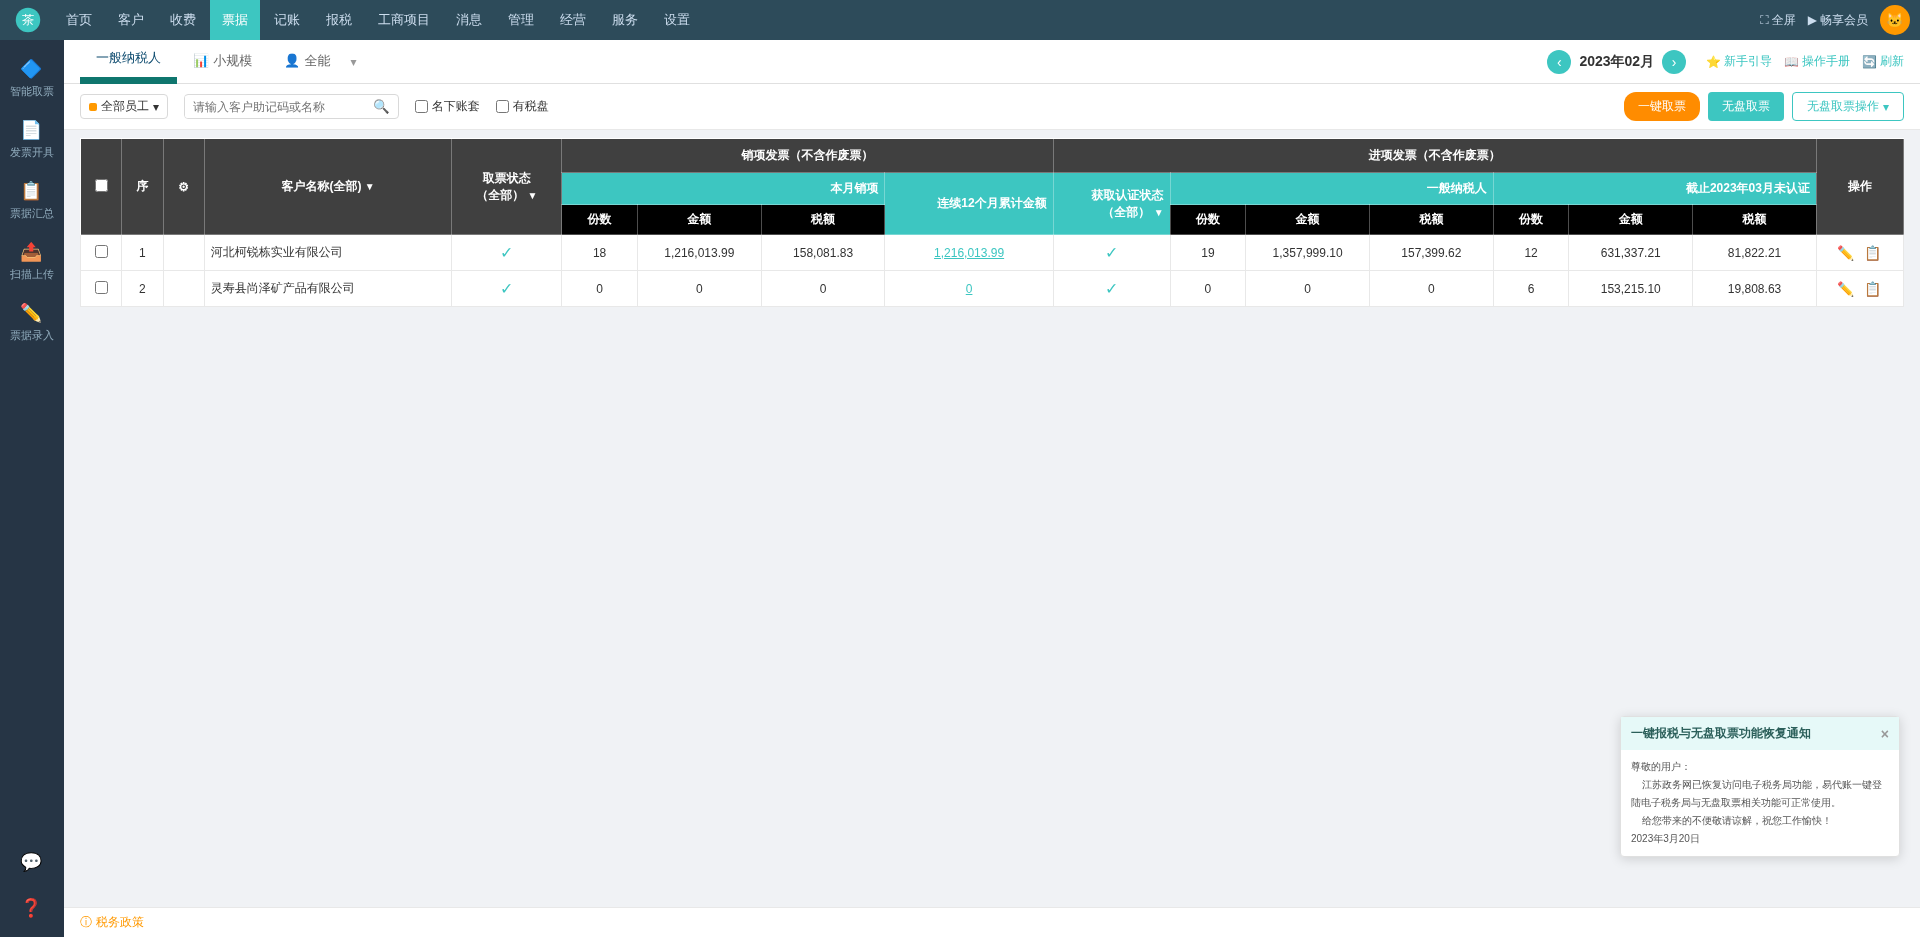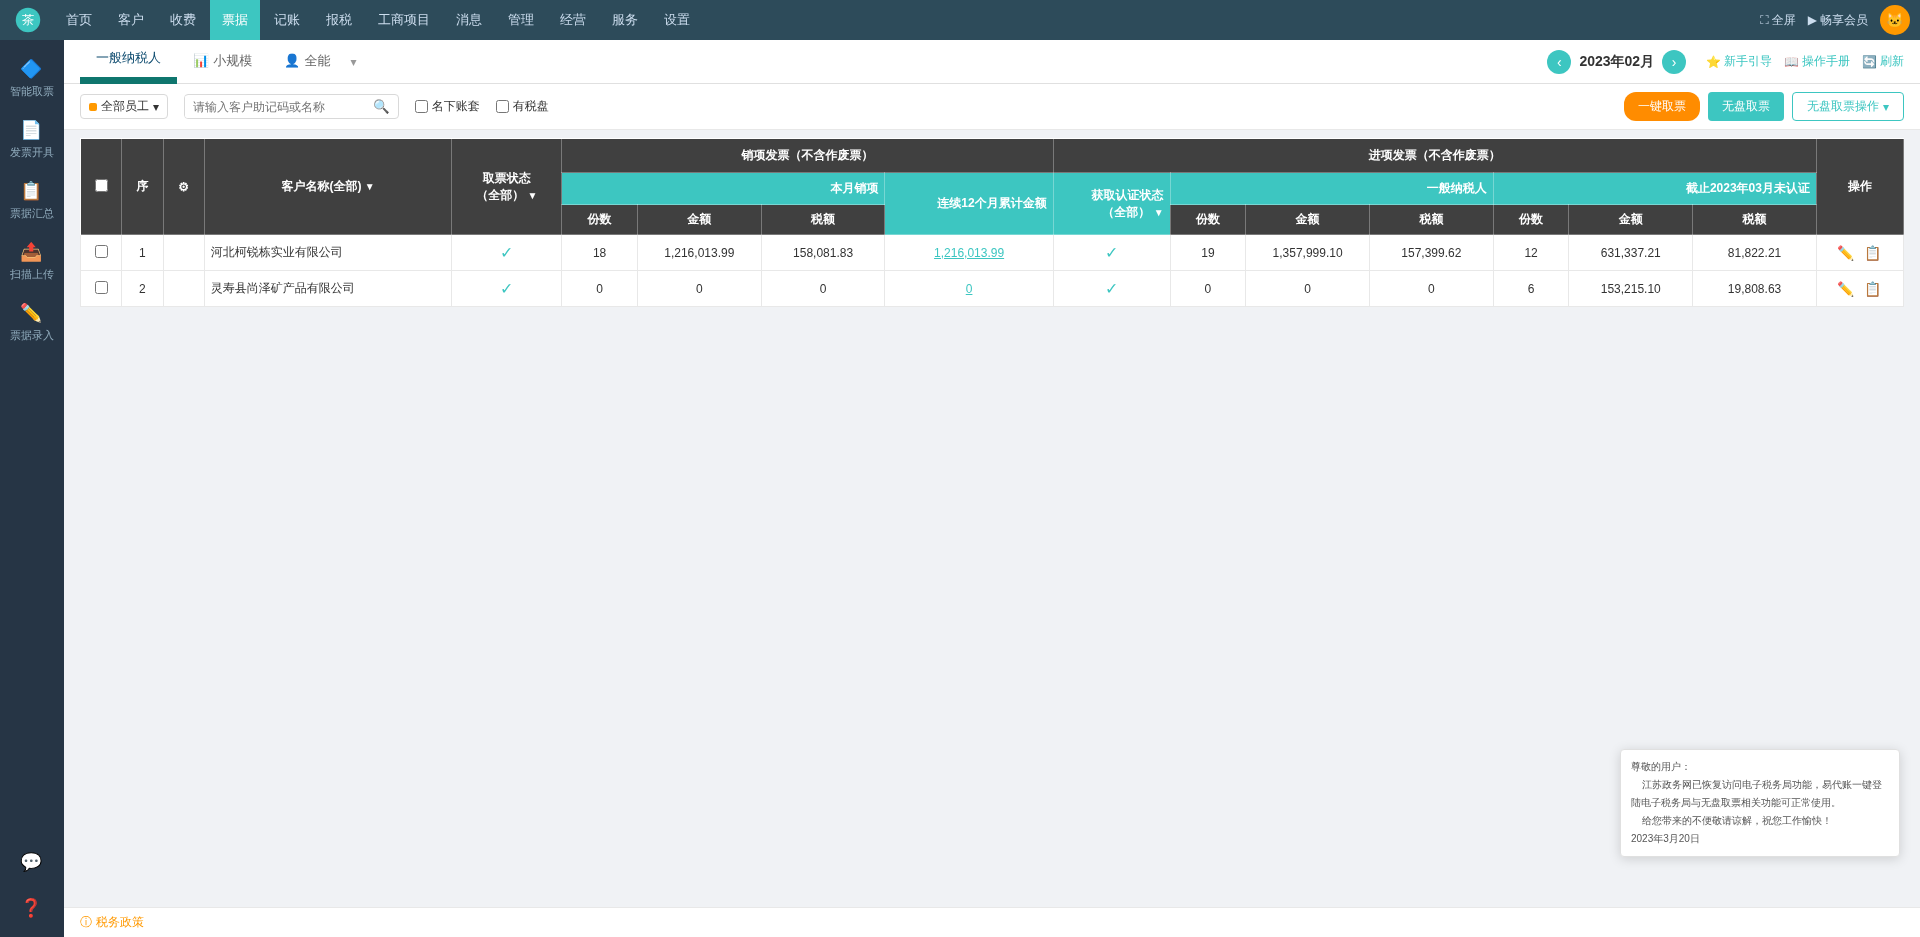--- a/index.html
+++ b/index.html
@@ -196,21 +196,21 @@
     }
     table thead tr:nth-child(2) th {
       background: #3dc6c1;
       color: #fff;
       padding: 7px 6px;
       text-align: right;
       border: 1px solid rgba(255,255,255,0.3);
       white-space: nowrap;
     }
     table thead tr:nth-child(3) th {
-      background: #404040;
+      background: #000000;
       color: #fff;
       padding: 6px 6px;
       text-align: center;
       border: 1px solid rgba(255,255,255,0.3);
       white-space: nowrap;
     }
     table tbody tr {
       border-bottom: 1px solid #e8e8e8;
     }
     table tbody td {
@@ -496,20 +496,24 @@
     <div class="footer-bar">
       <div class="footer-link">
         <span>ⓘ</span>
         <span>税务政策</span>
       </div>
     </div>
   </div>
 </div>
 
 <div class="notification-popup">
+  <div class="notification-header">
+    <span>一键报税与无盘取票功能恢复通知</span>
+    <span class="notification-close">×</span>
+  </div>
   <div class="notification-scroll">
     <div class="notification-body">
       尊敬的用户：<br>
       &nbsp;&nbsp;&nbsp;&nbsp;江苏政务网已恢复访问电子税务局功能，易代账一键登陆电子税务局与无盘取票相关功能可正常使用。<br>
       &nbsp;&nbsp;&nbsp;&nbsp;给您带来的不便敬请谅解，祝您工作愉快！<br>
       2023年3月20日
     </div>
   </div>
 </div>
 

